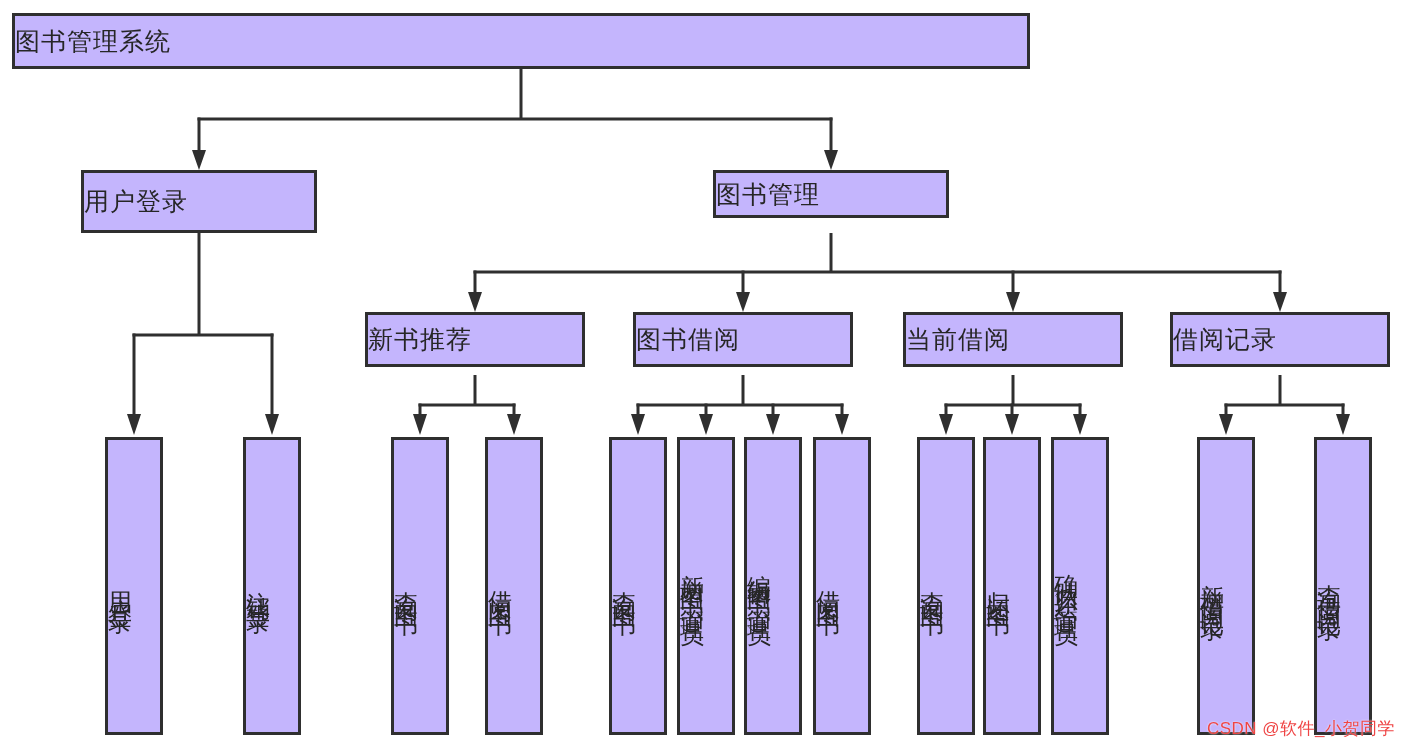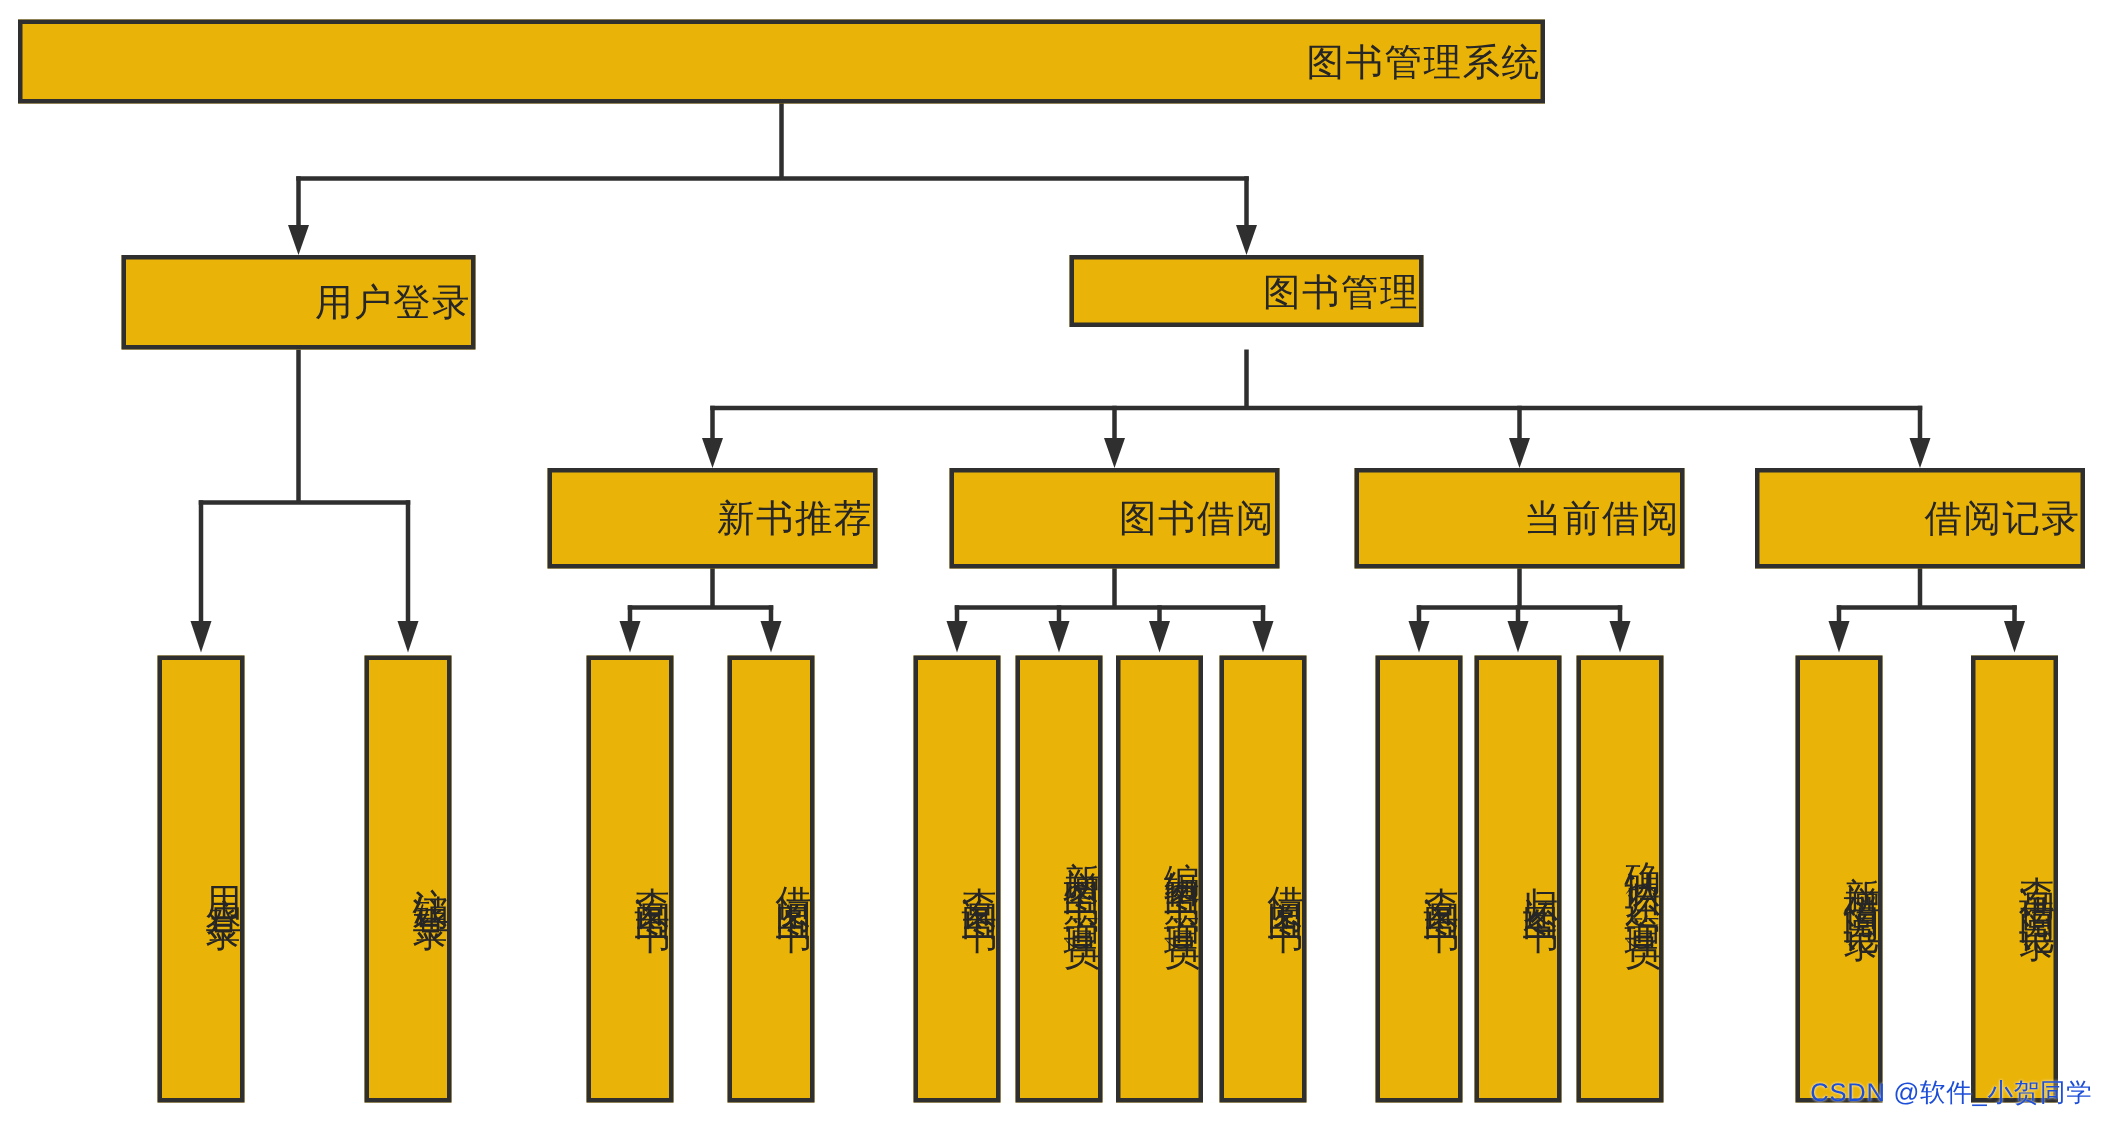--- a/index.html
+++ b/index.html
@@ -19,43 +19,43 @@
     position: absolute;
     left: 0;
     top: 0;
     width: 1405px;
     height: 747px;
   }
   .box {
     position: absolute;
     box-sizing: border-box;
     border: 3px solid #2f2f2f;
-    background: #eab308;
+    background: #c4b5fd;
     display: flex;
     align-items: center;
-    justify-content: flex-end;
+    justify-content: flex-start;
     color: #262626;
   }
   .h-label {
     font-size: 25px;
     letter-spacing: 1px;
     white-space: nowrap;
   }
   .v-label {
     writing-mode: vertical-rl;
     text-orientation: mixed;
     font-size: 24px;
     letter-spacing: 7px;
     line-height: 1;
     white-space: nowrap;
   }
   .root-box   { left: 12px;  top: 13px;  width: 1018px; height: 56px; }
   .l2-a       { left: 81px;  top: 170px; width: 236px;  height: 63px; }
   .l2-b       { left: 713px; top: 170px; width: 236px;  height: 48px; }
-  .l3         { top: 312px; width: 220px; height: 67px; }
+  .l3         { top: 312px; width: 220px; height: 55px; }
   .l3-0 { left: 365px; }
   .l3-1 { left: 633px; }
   .l3-2 { left: 903px; }
   .l3-3 { left: 1170px; }
   .leaf { top: 437px; width: 58px; height: 298px; }
   .leaf-0  { left: 105px; }
   .leaf-1  { left: 243px; }
   .leaf-2  { left: 391px; }
   .leaf-3  { left: 485px; }
   .leaf-4  { left: 609px; }
@@ -66,21 +66,21 @@
   .leaf-9  { left: 983px; }
   .leaf-10 { left: 1051px; }
   .leaf-11 { left: 1197px; }
   .leaf-12 { left: 1314px; }
   .watermark {
     position: absolute;
     right: 10px;
     bottom: 7px;
     font-size: 17px;
     letter-spacing: 0.5px;
-    color: #1d4ed8;
+    color: #ef4444;
     text-shadow: 0 0 2px #ffffff;
     white-space: nowrap;
   }
 </style>
 </head>
 <body>
 
 <div class="canvas">
 
   <svg class="wires" viewBox="0 0 1405 747" xmlns="http://www.w3.org/2000/svg">

